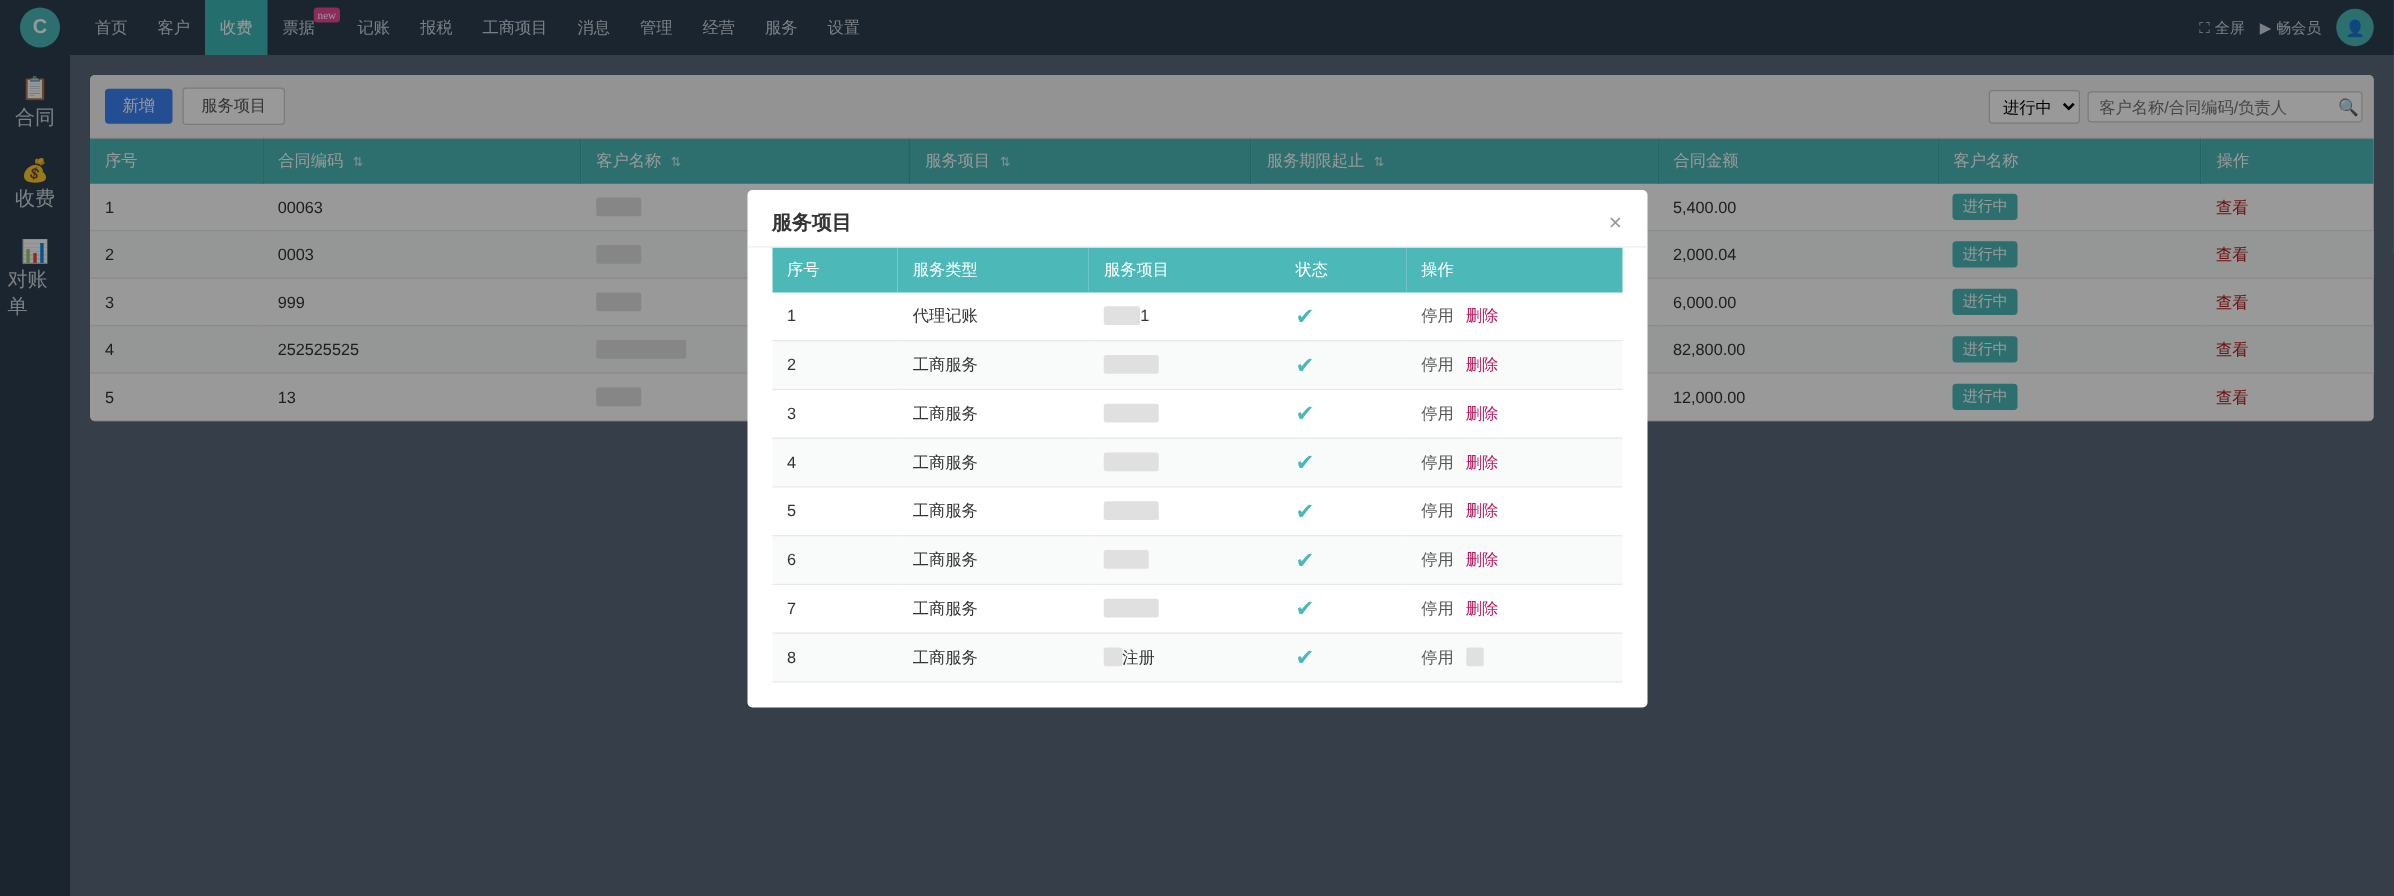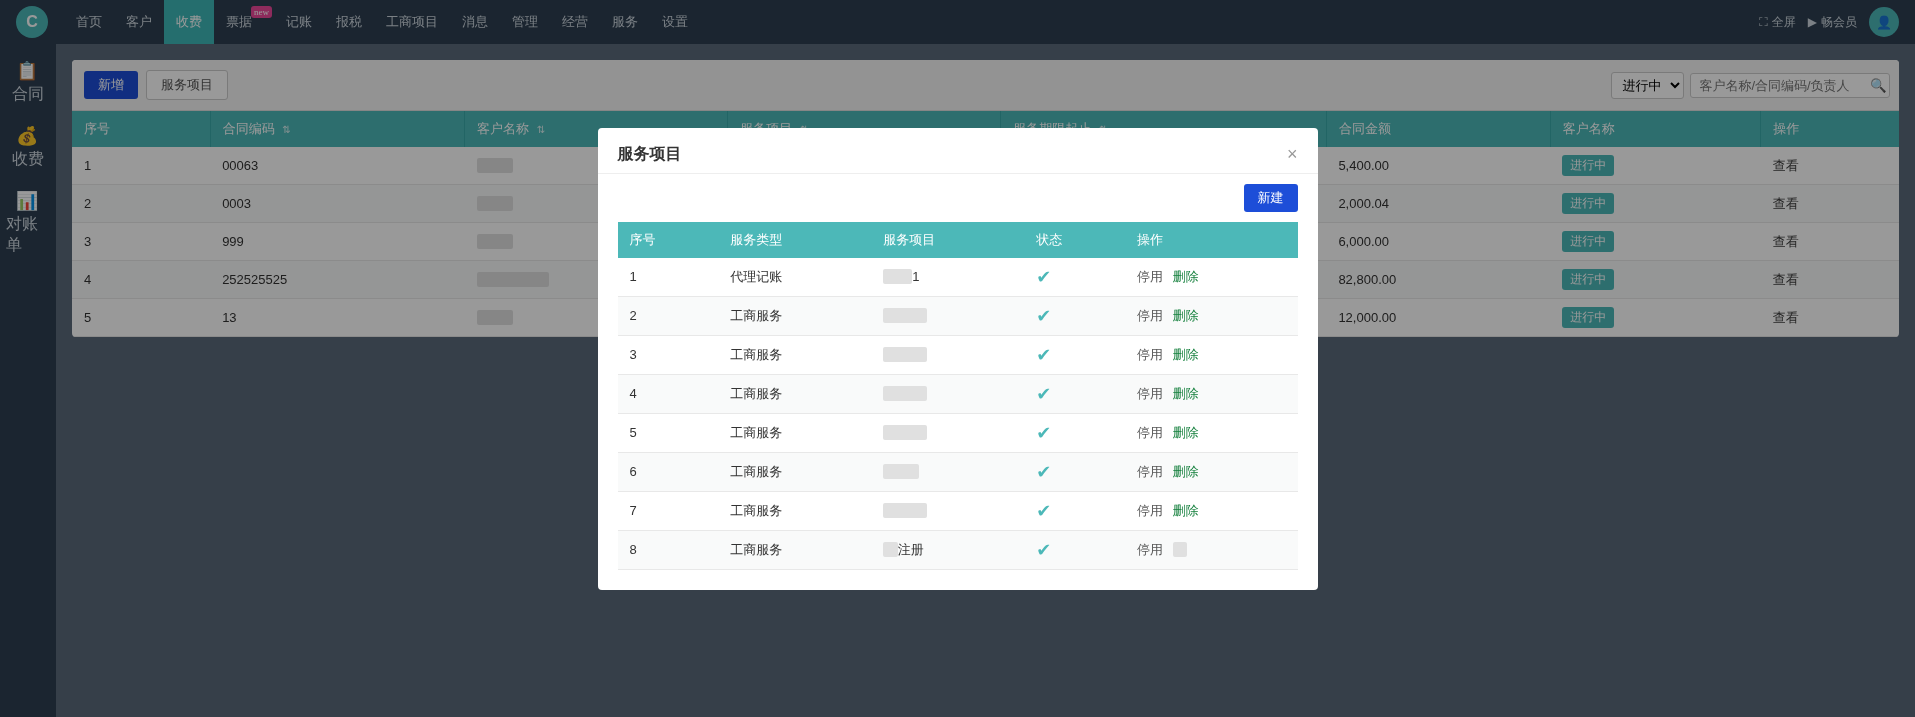--- a/index.html
+++ b/index.html
@@ -58,35 +58,35 @@
     .contract-area {
       background: #fff; border-radius: 4px; overflow: hidden;
     }
 
     
     .toolbar {
       display: flex; align-items: center; padding: 10px 12px; gap: 8px;
       background: #f5f5f5; border-bottom: 1px solid #e0e0e0;
     }
     .btn-new-orange {
-      background: #1d4ed8; color: #fff; border: none; padding: 5px 14px;
+      background: #3b82f6; color: #fff; border: none; padding: 5px 14px;
       border-radius: 3px; cursor: pointer; font-size: 13px;
     }
     .btn-outline {
       background: #fff; color: #555; border: 1px solid #ccc; padding: 5px 14px;
       border-radius: 3px; cursor: pointer; font-size: 13px;
     }
     .toolbar-right { margin-left: auto; display: flex; align-items: center; gap: 6px; }
     .status-select {
       border: 1px solid #ccc; padding: 4px 6px; border-radius: 3px; font-size: 13px;
       background: #fff; cursor: pointer;
     }
     .search-box {
       border: 1px solid #ccc; padding: 4px 28px 4px 8px; border-radius: 3px;
-      font-size: 13px; width: 200px; outline: none;
+      font-size: 13px; width: 220px; outline: none;
     }
     .search-icon-btn {
       background: none; border: none; cursor: pointer; color: #888; margin-left: -26px;
     }
 
     
     .data-table { width: 100%; border-collapse: collapse; }
     .data-table thead tr { background: #4cb8b8; color: #fff; }
     .data-table thead th {
       padding: 9px 12px; text-align: left; font-weight: normal; font-size: 13px;
@@ -94,21 +94,21 @@
     }
     .data-table thead th:last-child { border-right: none; }
     .data-table tbody tr { border-bottom: 1px solid #e8e8e8; }
     .data-table tbody tr:nth-child(even) { background: #f9fafa; }
     .data-table tbody td { padding: 8px 12px; font-size: 13px; color: #333; }
     .sort-arrow { margin-left: 4px; font-size: 10px; opacity: 0.8; }
     .status-badge {
       display: inline-block; background: #4cb8b8; color: #fff;
       padding: 2px 8px; border-radius: 3px; font-size: 12px;
     }
-    .action-link { color: #404040; cursor: pointer; text-decoration: none; }
+    .action-link { color: #b91c1c; cursor: pointer; text-decoration: none; }
     .blurred { color: transparent; text-shadow: 0 0 6px rgba(0,0,0,0.3); background: #e0e0e0; border-radius: 2px; display: inline-block; }
 
     
     .modal-overlay {
       position: fixed; top: 0; left: 0; right: 0; bottom: 0;
       background: rgba(0,0,0,0.4); z-index: 200;
       display: flex; align-items: center; justify-content: center;
     }
     .modal {
       background: #fff; border-radius: 4px; width: 720px; max-height: 620px;
@@ -128,21 +128,21 @@
     .modal-table { width: 100%; border-collapse: collapse; }
     .modal-table thead tr { background: #4cb8b8; color: #fff; }
     .modal-table thead th {
       padding: 9px 12px; text-align: left; font-weight: normal; font-size: 13px;
     }
     .modal-table tbody tr { border-bottom: 1px solid #e8e8e8; }
     .modal-table tbody tr:nth-child(even) { background: #f9fafa; }
     .modal-table tbody td { padding: 8px 12px; font-size: 13px; color: #333; }
     .status-check { color: #4cb8b8; font-size: 18px; }
     .action-stop { color: #555; cursor: pointer; margin-right: 6px; }
-    .action-del { color: #15803d; cursor: pointer; }
+    .action-del { color: #be185d; cursor: pointer; }
   </style>
 </head>
 <body>
 
 <nav class="top-nav">
   <div class="logo">C</div>
   <div class="nav-items">
     <div class="nav-item">首页</div>
     <div class="nav-item">客户</div>
     <div class="nav-item active">收费</div>
@@ -274,23 +274,20 @@
     </table>
   </div>
 </main>
 
 <div class="modal-overlay">
   <div class="modal">
     <div class="modal-header">
       <span class="modal-title">服务项目</span>
       <button class="modal-close">×</button>
     </div>
-    <div class="modal-toolbar">
-      <button class="btn-new-orange">新建</button>
-    </div>
     <div class="modal-body" style="position:relative">
       <table class="modal-table">
         <thead>
           <tr>
             <th>序号</th>
             <th>服务类型</th>
             <th>服务项目</th>
             <th>状态</th>
             <th>操作</th>
           </tr>

